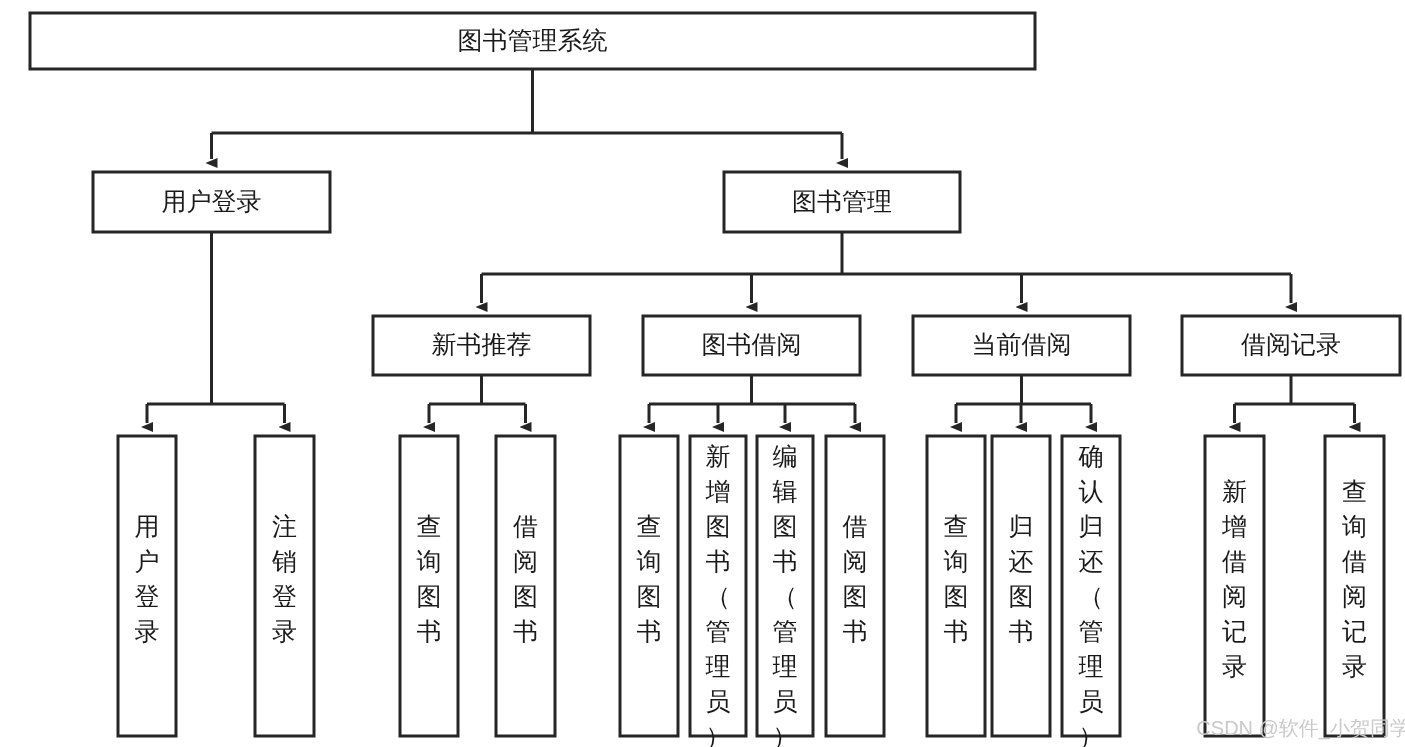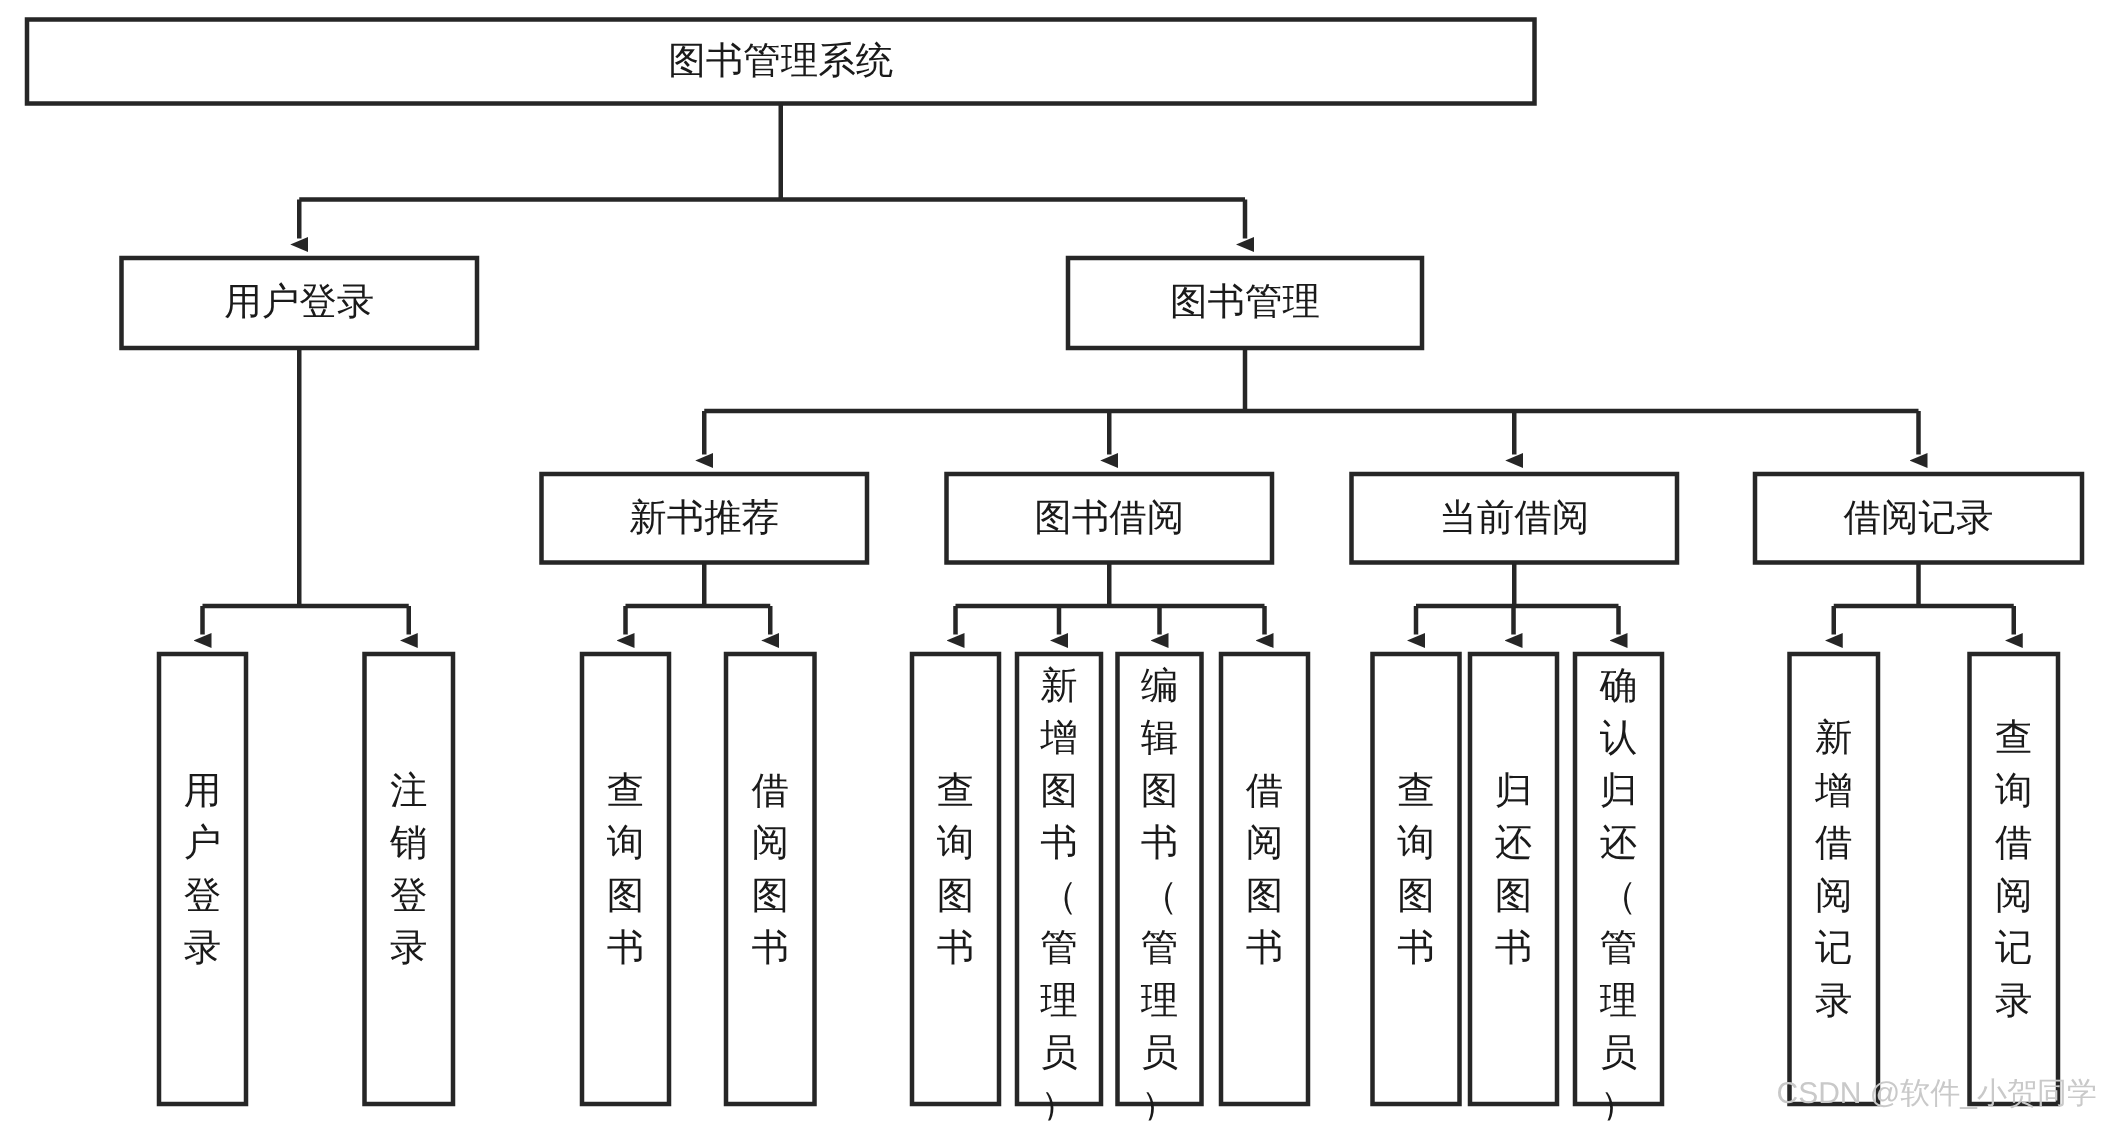--- a/index.html
+++ b/index.html
@@ -1,21 +1,21 @@
 <!DOCTYPE html>
 <html><head>
 <meta charset="utf-8">
 <style>
   html,body{margin:0;padding:0;background:#ffffff;}
   body{
     width:1405px;height:747px;
     font-family:"Liberation Sans","DejaVu Sans",sans-serif;
     overflow:hidden;position:relative;
   }
-  #diagram-root{position:absolute;left:0;top:0;width:1371px;height:747px;border-radius:21px;}
+  #diagram-root{position:absolute;left:12px;top:0;width:1371px;height:747px;border-radius:21px;}
   svg{display:block;}
   .node-rect{fill:#ffffff;stroke:#262626;stroke-width:3;}
   .node-label-h{
     font-size:25px;fill:#1a1a1a;
     text-anchor:middle;dominant-baseline:middle;
   }
   .edge{stroke:#262626;stroke-width:3;fill:none;}
   .watermark{
     font-size:20px;fill:#c9c9c9;
     font-family:"Liberation Sans","DejaVu Sans",sans-serif;

